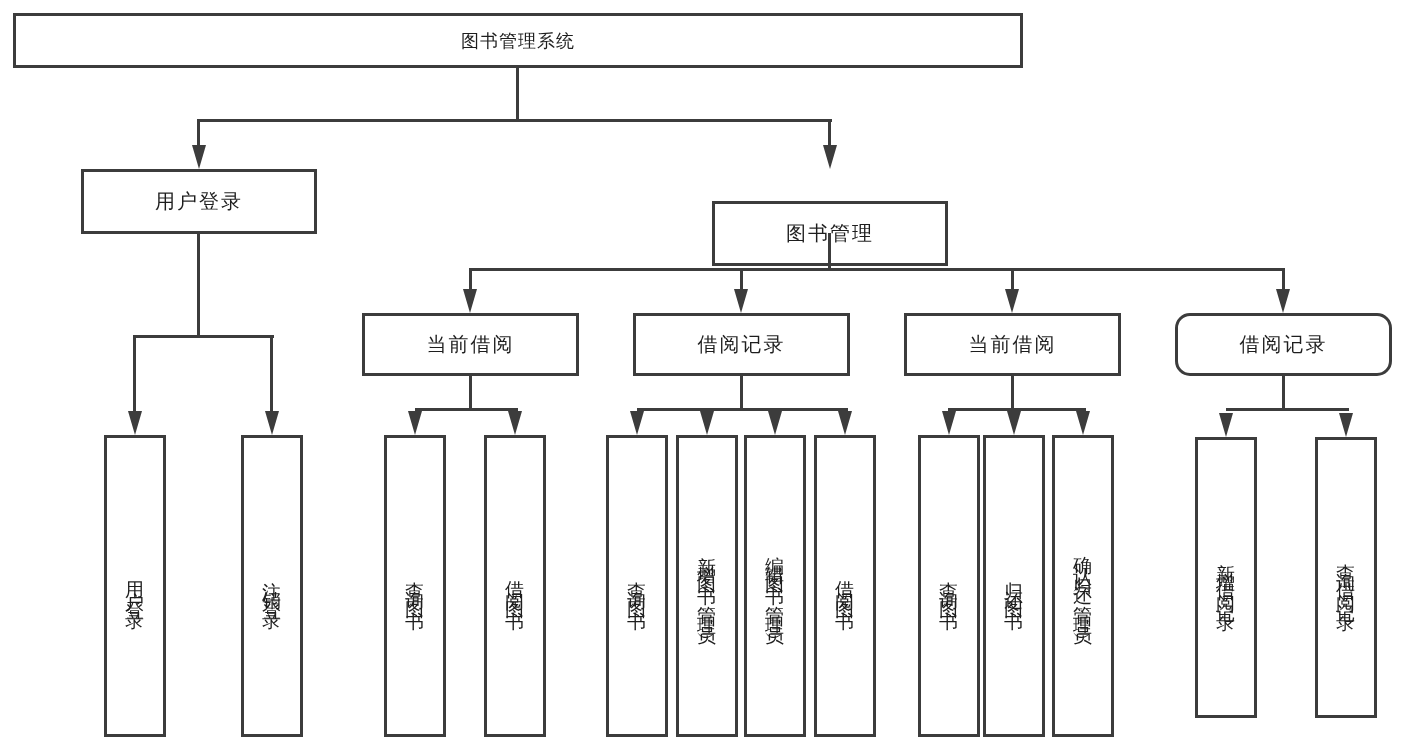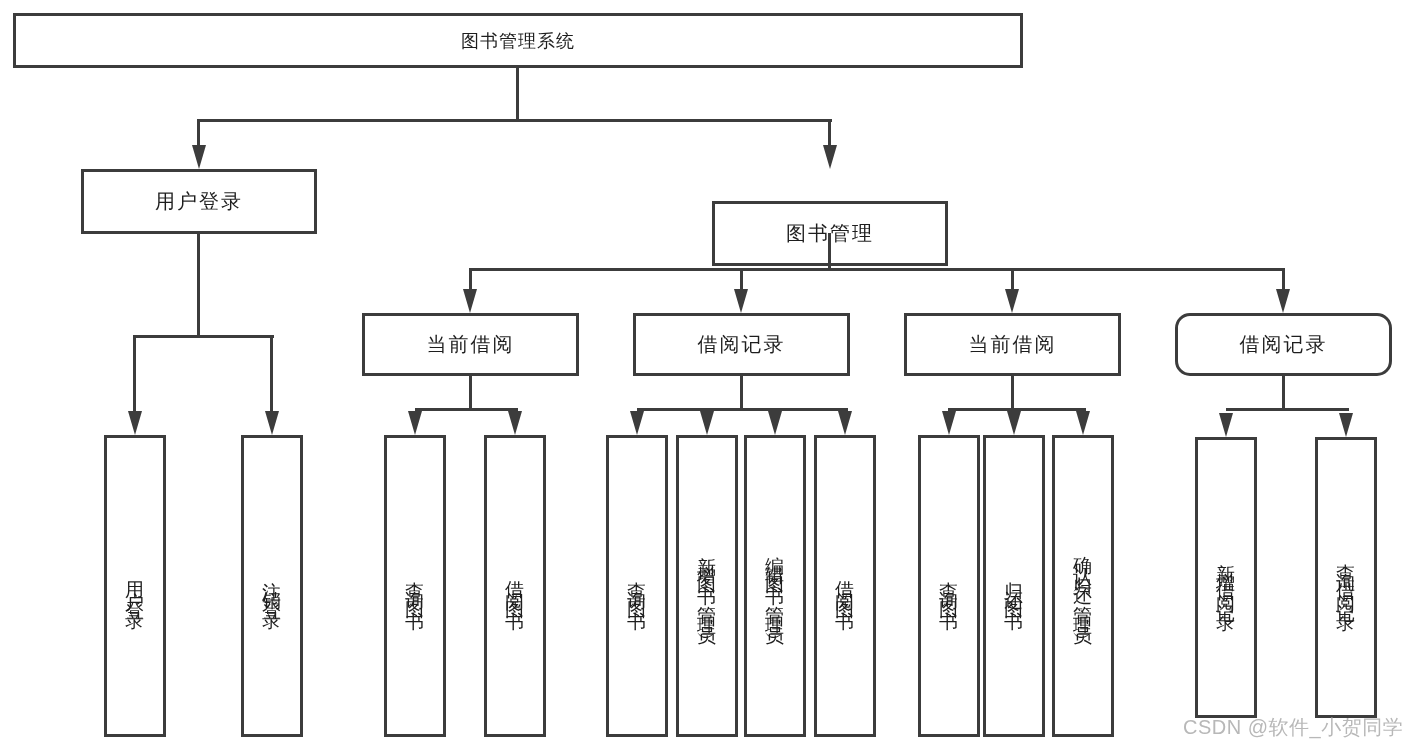--- a/index.html
+++ b/index.html
@@ -117,15 +117,14 @@
   <div class="arrow" style="left:630px;top:411px;"></div>
   <div class="arrow" style="left:700px;top:411px;"></div>
   <div class="arrow" style="left:768px;top:411px;"></div>
   <div class="arrow" style="left:838px;top:411px;"></div>
   <div class="arrow" style="left:942px;top:411px;"></div>
   <div class="arrow" style="left:1007px;top:411px;"></div>
   <div class="arrow" style="left:1076px;top:411px;"></div>
   <div class="arrow" style="left:1219px;top:413px;"></div>
   <div class="arrow" style="left:1339px;top:413px;"></div>
 
-  <div class="watermark">CSDN @软件_小贺同学</div>
 
 </div>
 
 </body></html>

